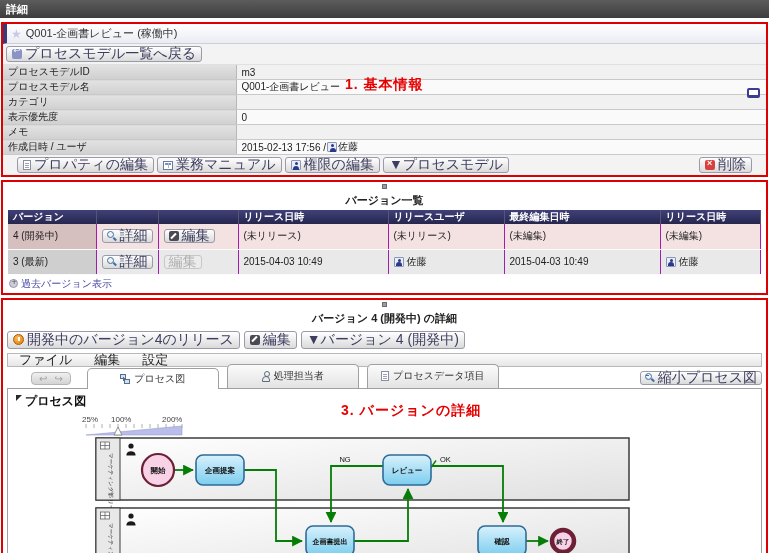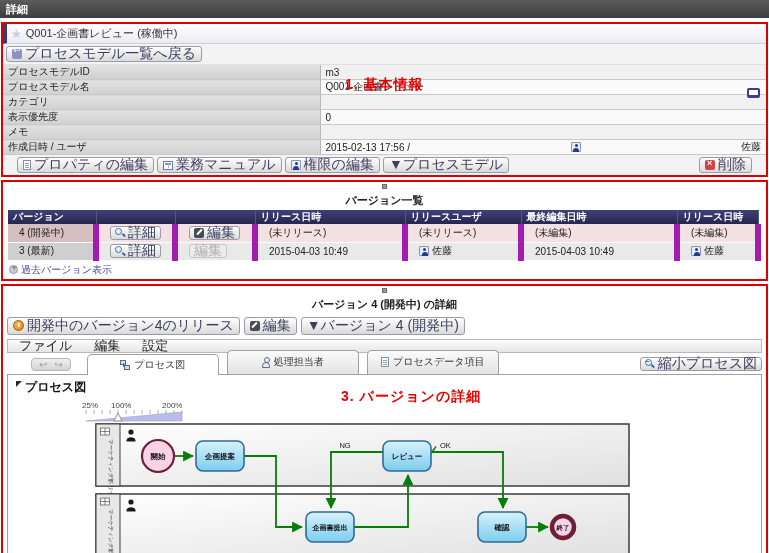--- a/index.html
+++ b/index.html
@@ -68,36 +68,36 @@
   
   .model-title {
     height: 20px; display: flex; align-items: center; gap: 4px; padding-left: 4px;
     background: linear-gradient(#ffffff, #ebebf4); border-bottom: 1px solid #cfcfd8;
     border-left: 4px solid #3a3a78; font-size: 11px; color: #333;
   }
   .star { color: #c9c9e2; font-size: 12px; line-height: 10px; cursor: pointer; }
   .toolbar-row { background: #f3f3f3; padding: 2px 3px; border-bottom: 1px solid #e0e0e0; }
   table.info { width: 100%; border-collapse: collapse; }
   table.info td { height: 12px; padding: 0 5px; border-bottom: 1px solid #c9c9c9; font-size: 10px; }
-  table.info td.lbl { width: 317px; background: linear-gradient(#e2e2e2, #d0d0d0); border-right: 1px solid #b8b8b8; }
+  table.info td.lbl { width: 233px; background: linear-gradient(#e2e2e2, #d0d0d0); border-right: 1px solid #b8b8b8; }
   table.info tr:nth-child(odd) td.val { background: #f1f1f1; }
   table.info tr:nth-child(even) td.val { background: #fafafa; }
-  td.val .cellflex { display: flex; align-items: center; gap: 1px; justify-content: space-between; }
+  td.val .cellflex { display: flex; align-items: center; gap: 1px; }
   .val-right { position: absolute; right: 6px; top: 64px; cursor: pointer; }
   .actions-row { display: flex; align-items: flex-start; gap: 3px; padding: 2px 14px; background: #f3f3f3; }
   .actions-row .spacer { flex: 1; }
   
   .section-h { display: flex; align-items: center; gap: 4px; padding: 2px 4px; font-size: 11px; font-weight: bold; flex-direction: column; }
   .bullet { width: 5px; height: 5px; background: #9a9aa8; border: 1px solid #6a6a78; flex: none; }
   table.versions { width: calc(100% - 10px); margin: 0 5px; border-collapse: collapse; }
   table.versions th {
     background: linear-gradient(#40407a, #26264e); color: #fff; font-weight: bold;
     text-align: left; font-size: 10px; height: 14px; padding: 0 5px; border-right: 1px solid #55557a; margin-left: 20px;
   }
-  table.versions td { height: 18px; padding: 0 11px; font-size: 10px; border-bottom: 1px solid #fbfbfb; border-right: 6px solid #a21caf; }
+  table.versions td { height: 25px; padding: 0 5px; font-size: 10px; border-bottom: 1px solid #fbfbfb; border-right: 1px solid #a21caf; }
   tr.row-dev td { background: #f4e1e1; }
   tr.row-dev td.first { background: #d6bfbf; }
   tr.row-latest td { background: #e9e9e9; }
   tr.row-latest td.first { background: #cfcfcf; }
   .usercell { display: flex; align-items: center; gap: 3px; }
   .link-row { padding: 2px 6px; }
   .linky { display: inline-flex; align-items: center; gap: 3px; color: #4a4aa5; cursor: pointer; }
   
   .release-row { display: flex; gap: 4px; padding: 3px 4px 2px 4px; }
   .menubar {

